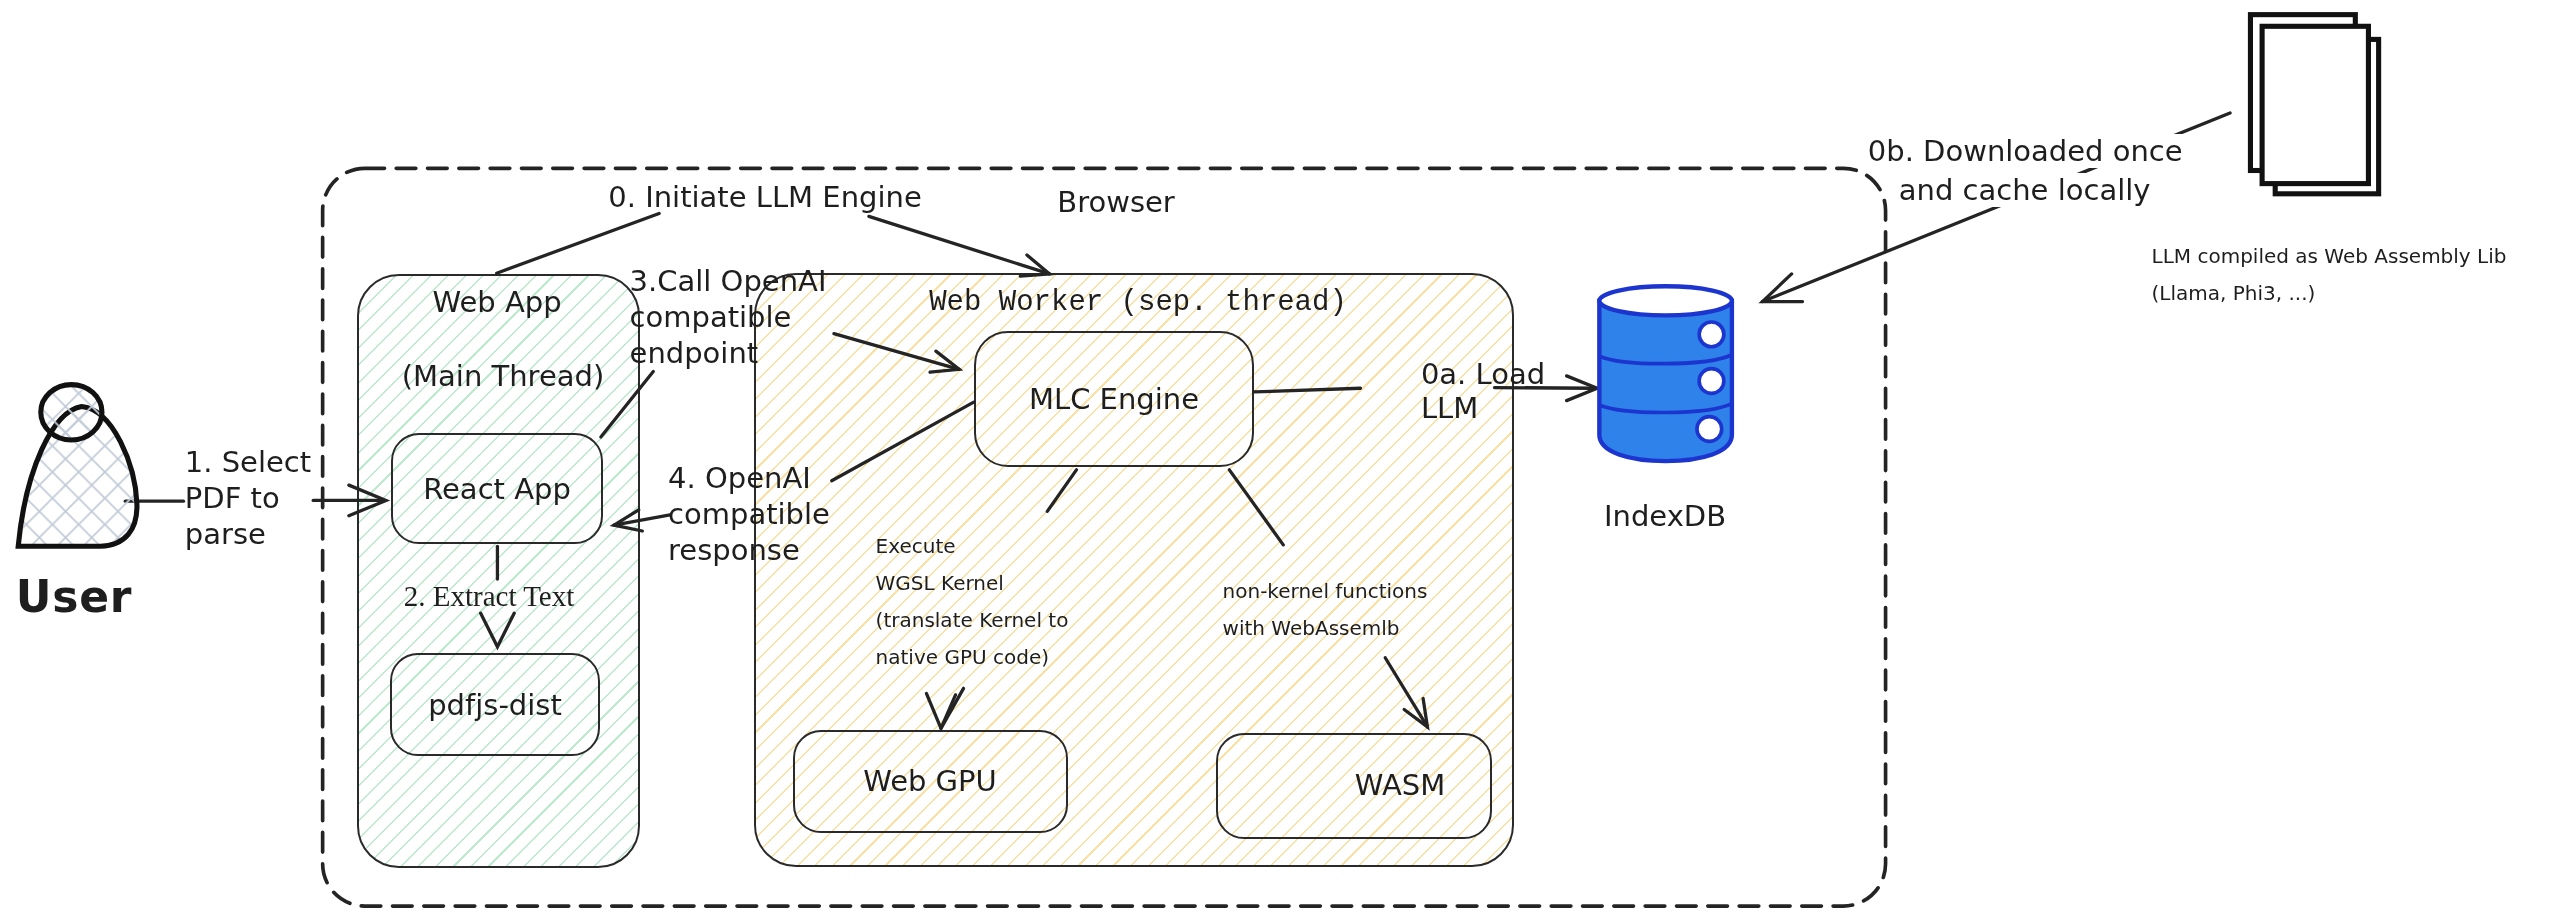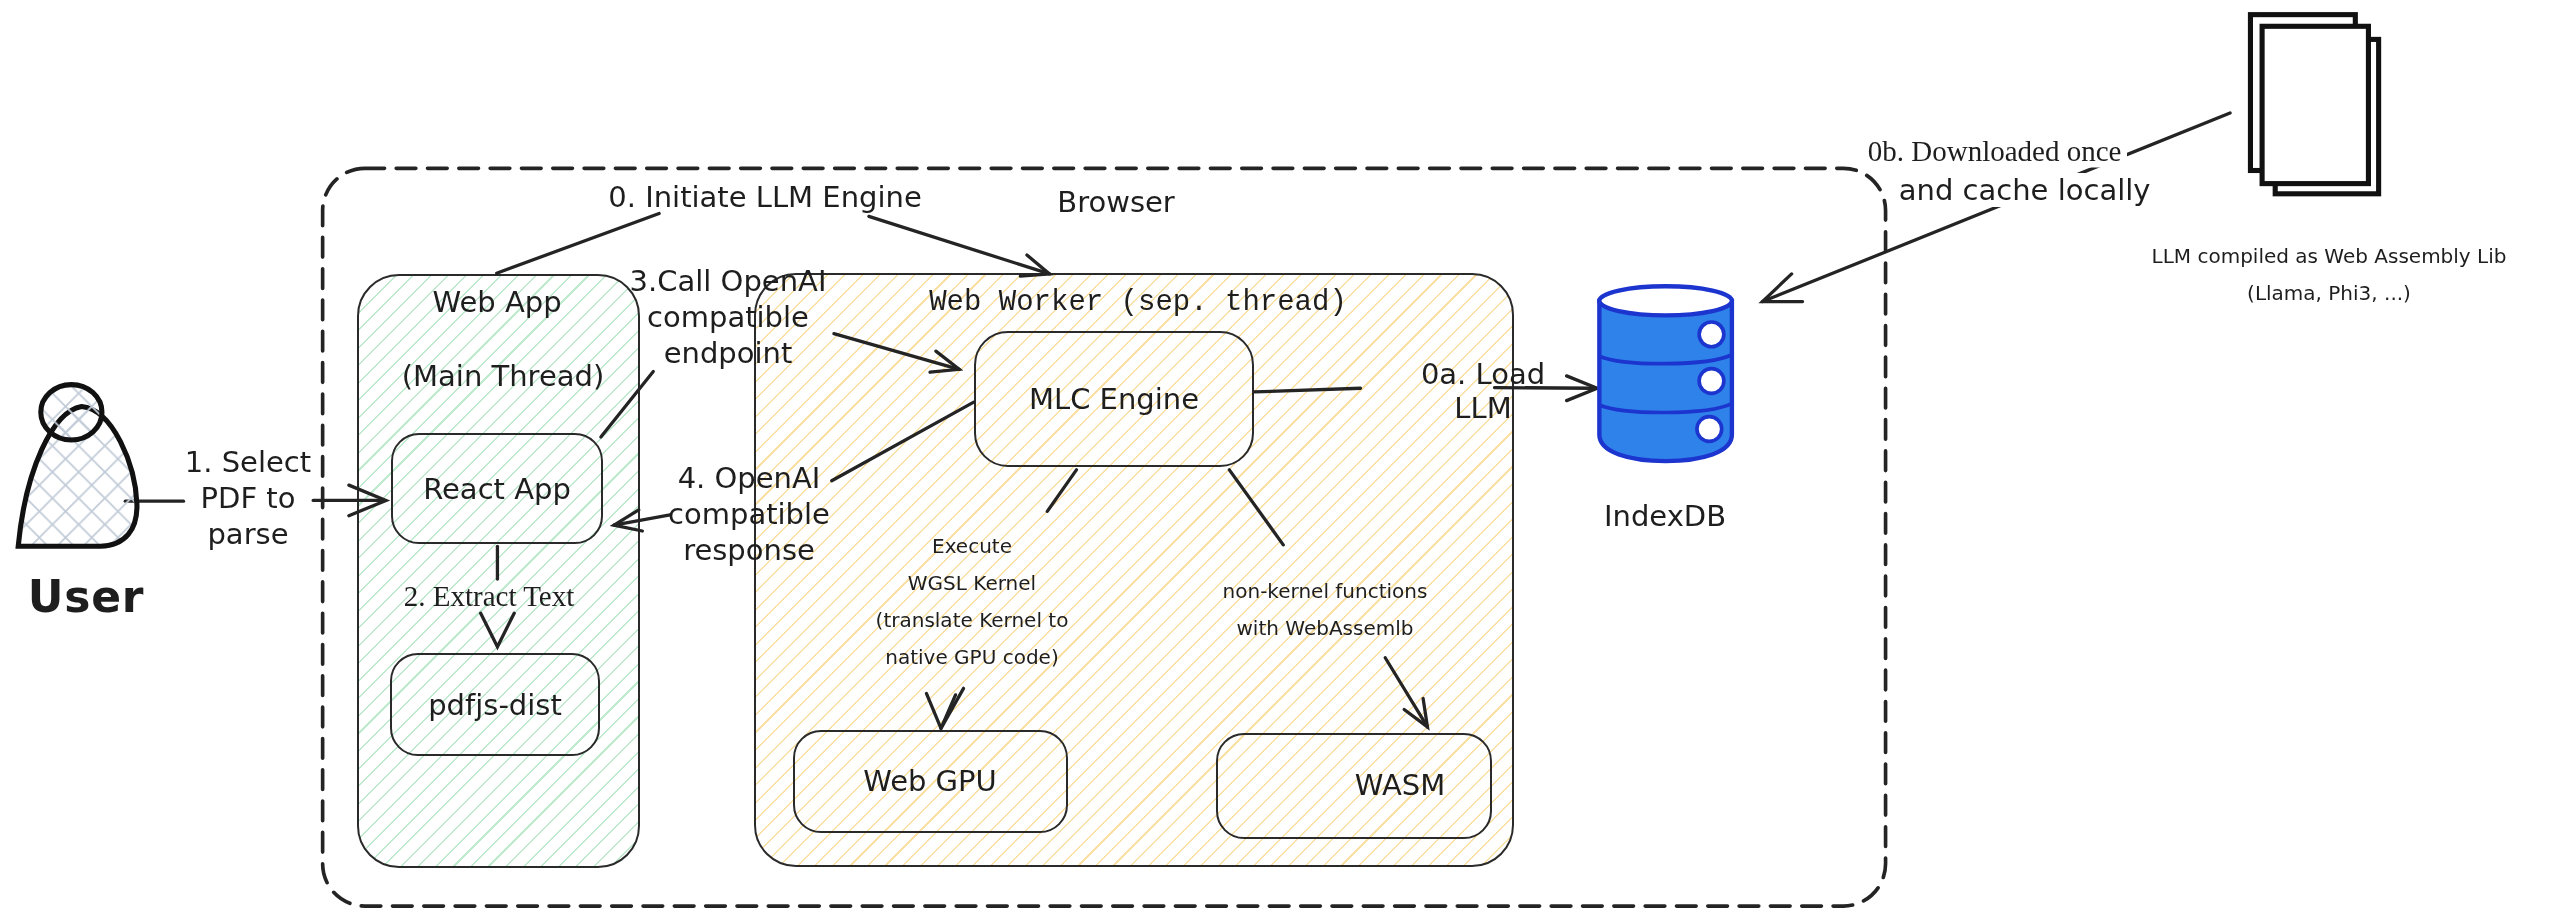--- a/index.html
+++ b/index.html
@@ -4,26 +4,26 @@
 <style>
   html,body{margin:0;padding:0;background:#fff;}
   .canvas{position:relative;width:2576px;height:920px;background:#ffffff;overflow:hidden;
           font-family:"DejaVu Sans",sans-serif;color:#1e1e1e;}
   .box{position:absolute;box-sizing:border-box;border:2.9px solid #2a2a2a;}
   .hatch-green{background:repeating-linear-gradient(135deg, rgba(84,199,126,0.38) 0 1.5px, transparent 1.5px 12.4px);}
   .hatch-yellow{background:repeating-linear-gradient(135deg, rgba(246,191,66,0.48) 0 1.5px, transparent 1.5px 12.4px);}
   .r-lg{border-radius:42px;}
   .r-md{border-radius:28px;}
   .overlay{position:absolute;left:0;top:0;}
-  .lbl{position:absolute;transform:translate(-50%,-50%);text-align:center;
+  .lbl{position:absolute;transform:translate(-50%,-50%);
        font-size:29px;line-height:36px;white-space:nowrap;}
   .lbl span{display:block;}
   .lbl-left{position:absolute;transform:translate(0,-50%);font-size:29px;white-space:nowrap;
             background:#ffffff;padding:0 5.8px;}
-  .big{font-size:44px;font-weight:600;letter-spacing:0.7px;margin-left:12px;}
+  .big{font-size:44px;font-weight:600;letter-spacing:0.7px;}
   .small{font-size:20px;line-height:37px;}
   .tight{line-height:34px;margin-left:34px;}
 </style>
 </head>
 <body>
 
 <div class="canvas">
 
   <div class="box hatch-green r-lg" style="left:357px;top:274px;width:283px;height:594px;"></div>
   <div class="box hatch-yellow r-lg" style="left:754px;top:273px;width:760px;height:594px;"></div>
@@ -164,21 +164,21 @@
   <div class="lbl small" style="left:1325px;top:610px;">
     <span>non-kernel functions</span>
     <span>with WebAssemlb</span>
   </div>
 
   <div class="lbl tight" style="left:1449px;top:391px;">
     <span>0a. Load</span>
     <span>LLM</span>
   </div>
 
-  <div class="lbl-left" style="left:1862px;top:151px;font-family:Liberation Serif, serif;">0b. Downloaded once</div>
+  <div class="lbl-left" style="left:1862px;top:151px;">0b. Downloaded once</div>
   <div class="lbl-left" style="left:1893px;top:190px;">and cache locally</div>
 
   <div class="lbl small" style="left:2329px;top:275px;">
     <span>LLM compiled as Web Assembly Lib</span>
     <span>(Llama, Phi3, ...)</span>
   </div>
 
   <div class="lbl big" style="left:74px;top:597px;">User</div>
 
 </div>

